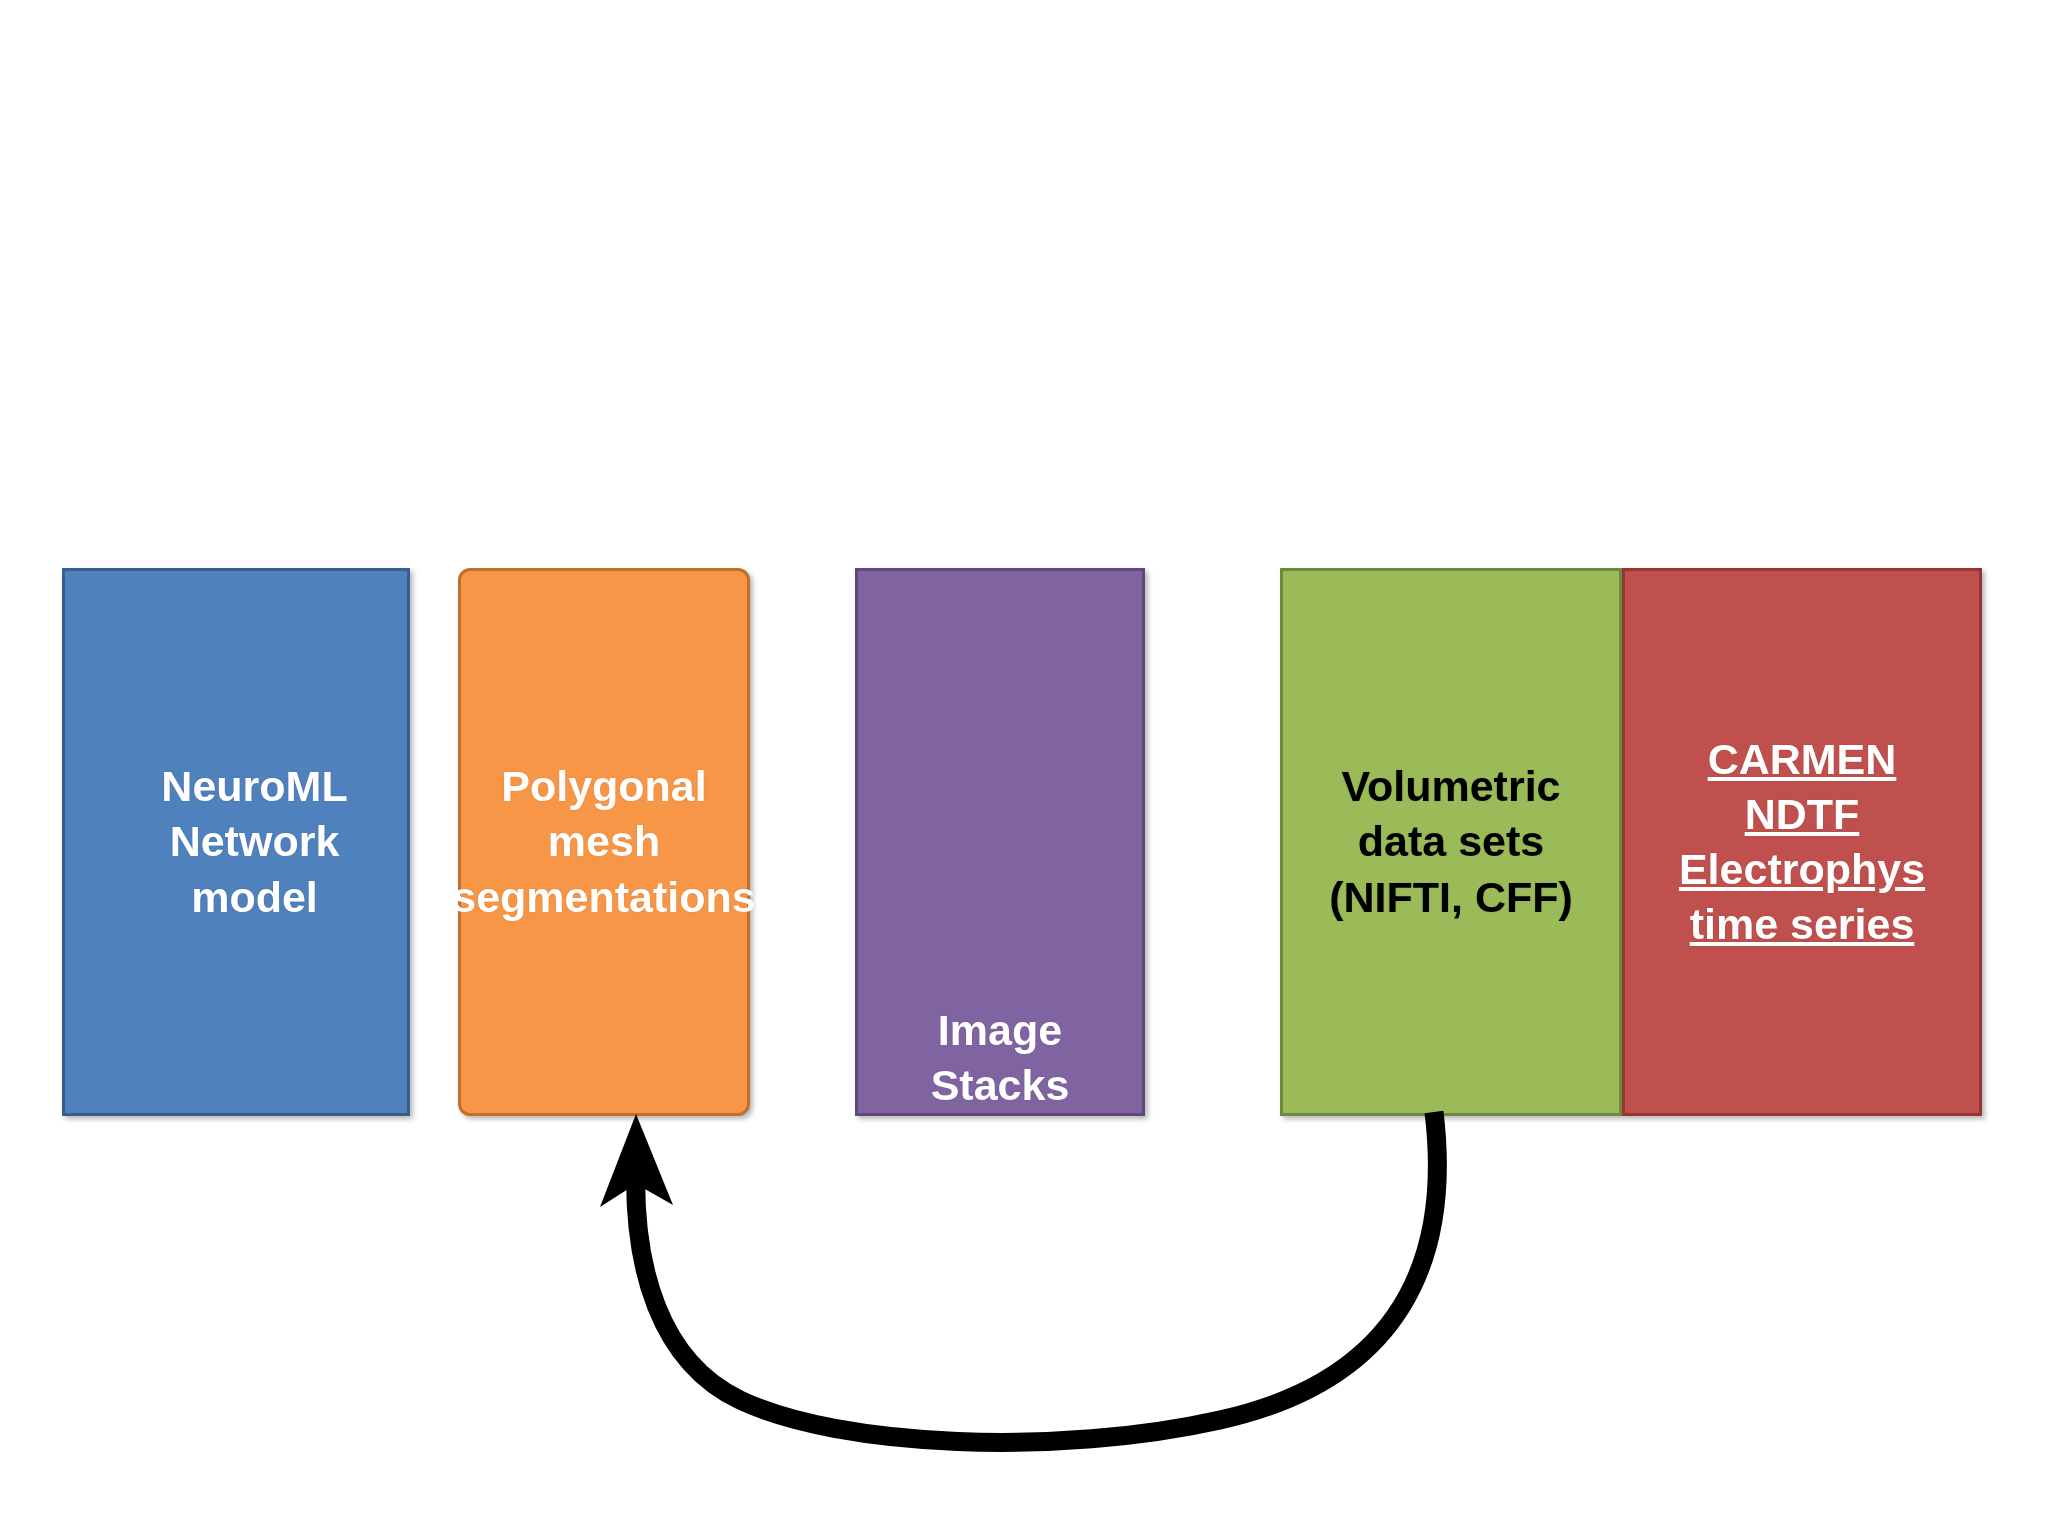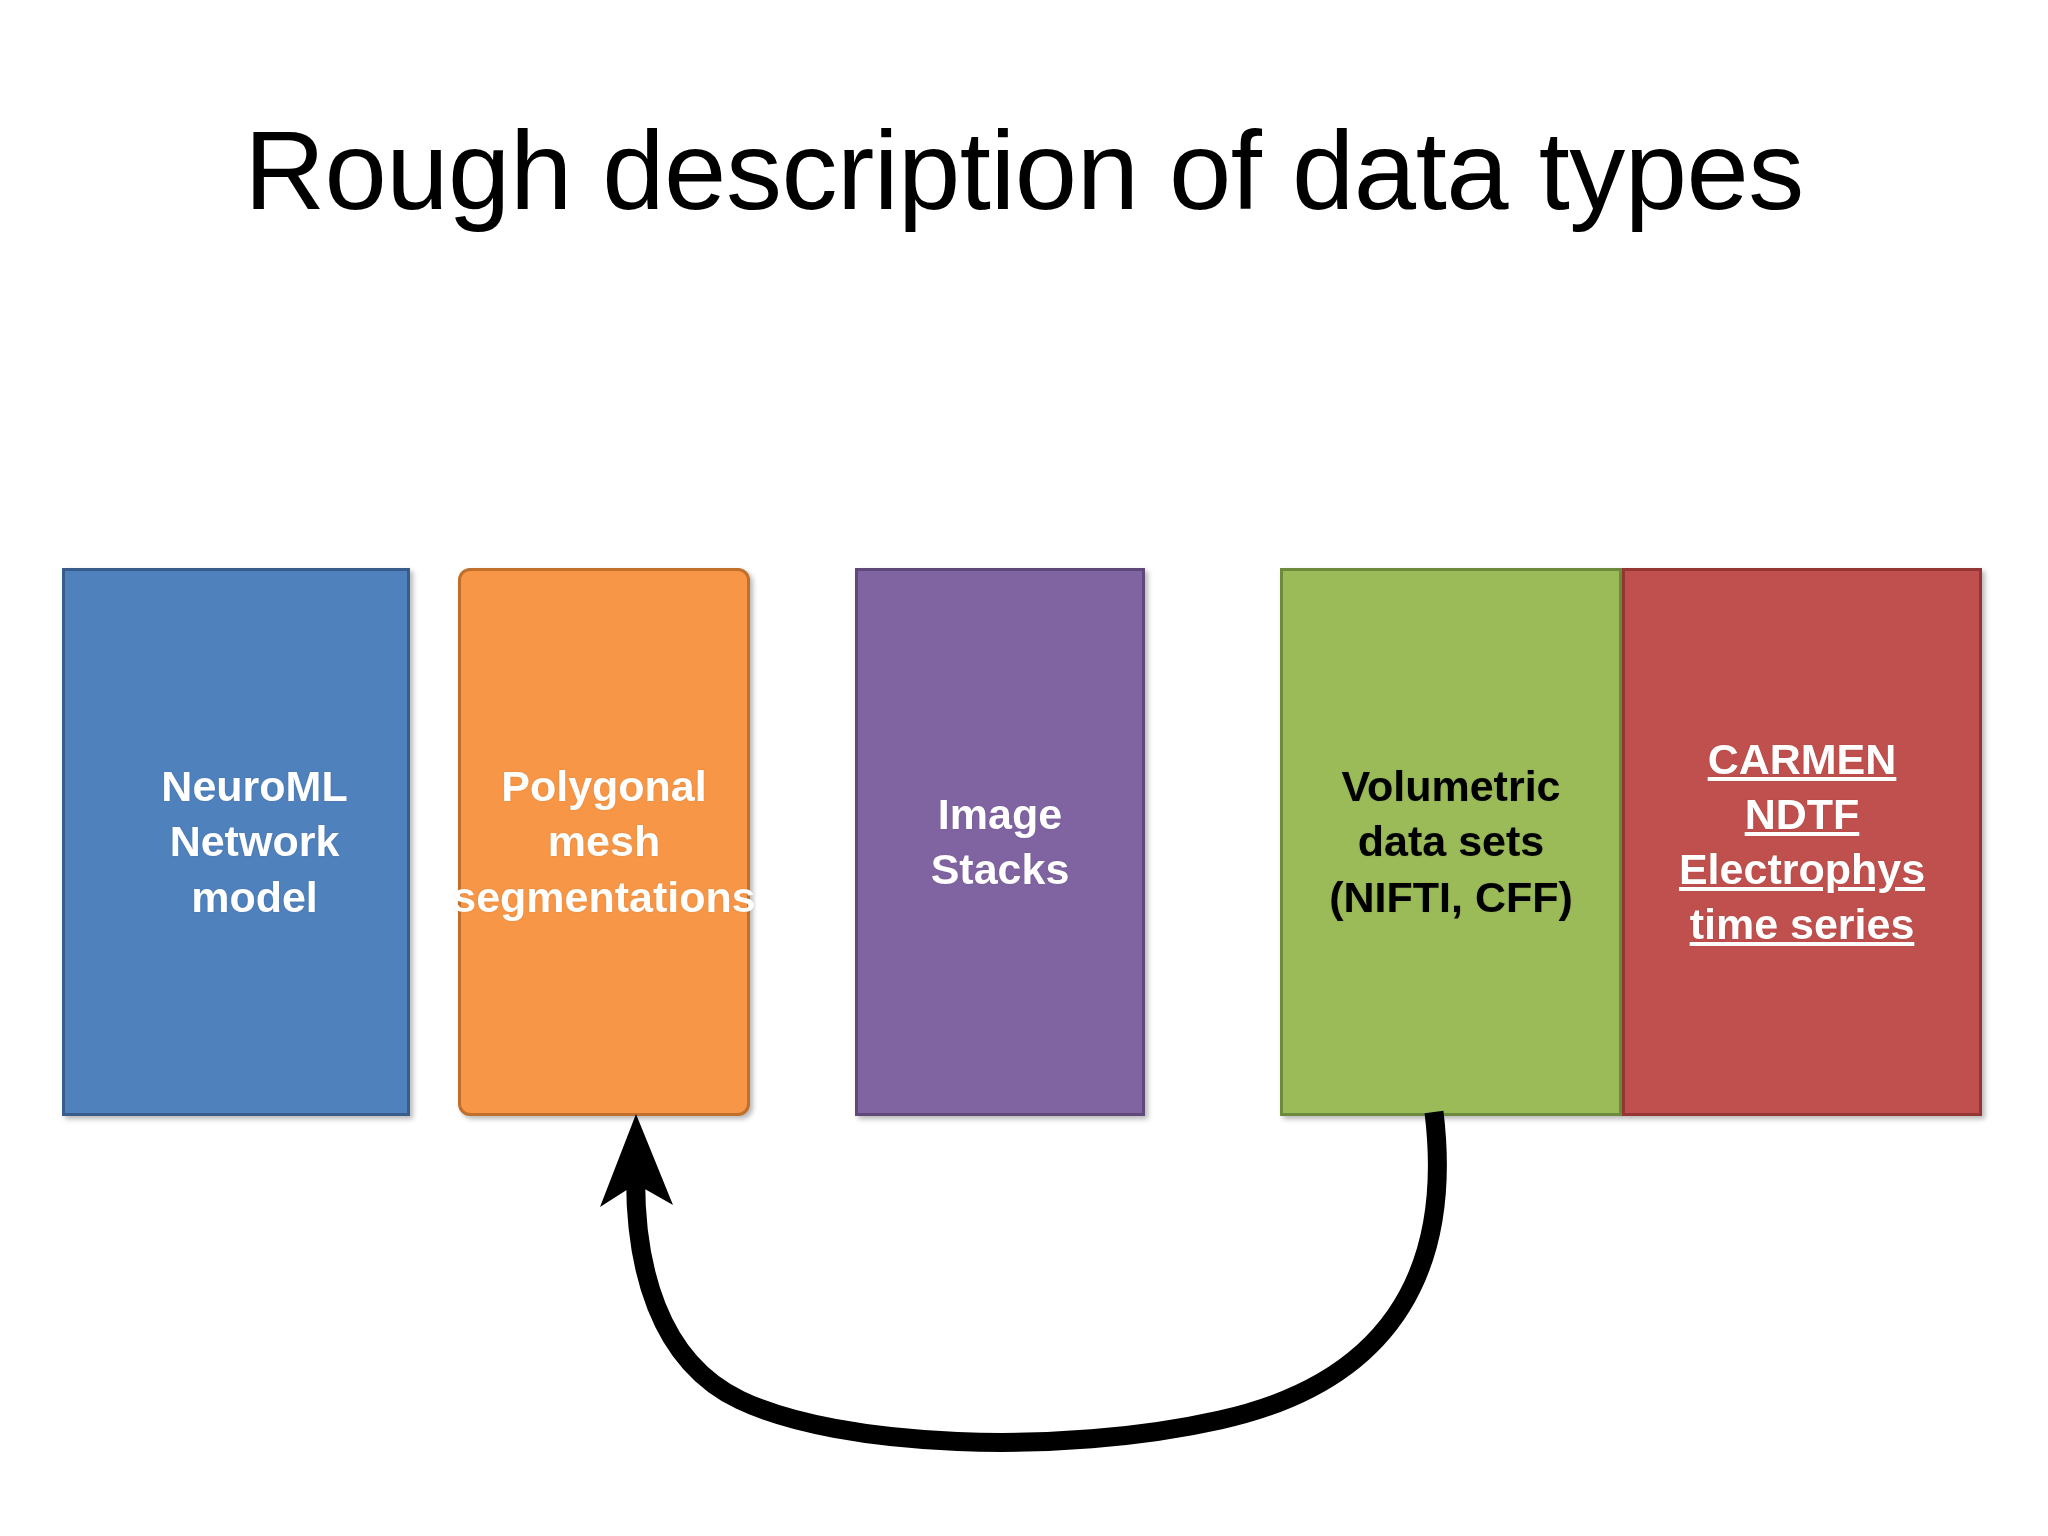--- a/index.html
+++ b/index.html
@@ -75,31 +75,30 @@
     width: 2048px;
     height: 1536px;
     pointer-events: none;
   }
 </style>
 </head>
 <body style="background-color: rgb(255, 255, 255);">
 
 <div id="slide" style="background-color: rgb(255, 255, 255);">
 
-  <div id="slide-title" style="color: rgb(0, 0, 0);">Rough description of data types</div>
 
   <div class="box" id="box-0" style="background-color: rgb(79, 129, 189); border-color: rgb(56, 93, 138); color: rgb(255, 255, 255);">
     <span class="box-label">NeuroML<br>Network<br>model</span>
   </div>
 
   <div class="box" id="box-1" style="background-color: rgb(247, 150, 70); border-color: rgb(192, 112, 42); color: rgb(255, 255, 255);">
     <span class="box-label">Polygonal<br>mesh<br>segmentations</span>
   </div>
 
-  <div class="box" id="box-2" style="background-color: rgb(128, 100, 162); border-color: rgb(95, 73, 122); color: rgb(255, 255, 255);">
+  <div class="box" id="box-2" style="background-color: rgb(128, 100, 162); border-color: rgb(95, 73, 122); color: rgb(255, 255, 255); align-items: flex-end;">
     <span class="box-label">Image Stacks</span>
   </div>
 
   <div class="box" id="box-3" style="background-color: rgb(155, 187, 89); border-color: rgb(110, 139, 61); color: #000000; margin-left: 32px;">
     <span class="box-label">Volumetric<br>data sets<br>(NIFTI, CFF)</span>
   </div>
 
   <div class="box" id="box-4" style="background-color: rgb(192, 80, 77); border-color: rgb(148, 54, 52); color: rgb(255, 255, 255);">
     <span class="box-label">CARMEN<br>NDTF<br>Electrophys<br>time series</span>
   </div>

